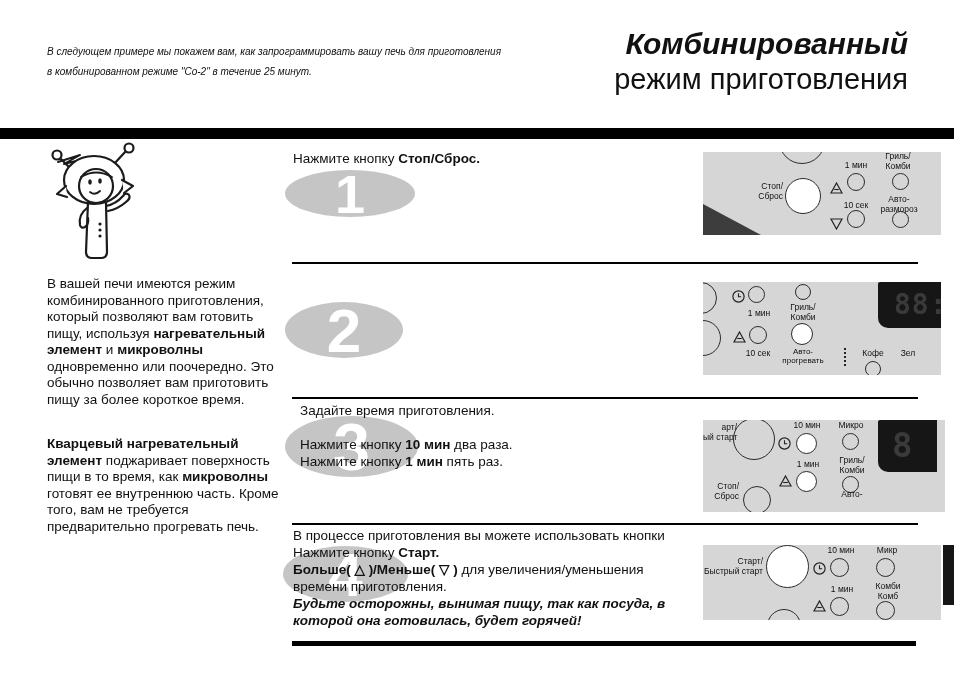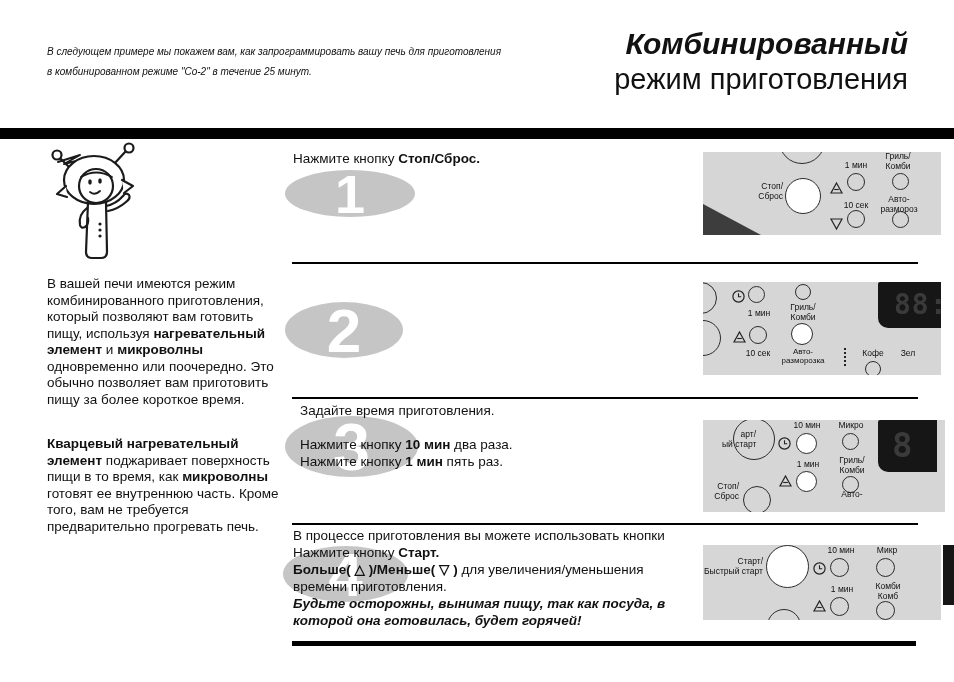--- a/index.html
+++ b/index.html
@@ -159,33 +159,33 @@
     <div class="circ" style="left:46px;top:44px;width:18px;height:18px;"></div>
     <div class="circ" style="left:92px;top:2px;width:16px;height:16px;"></div>
     <div class="pl" style="left:76px;top:21px;width:48px;">
       <div>Гриль/</div>
         <div>Комби</div>
     </div>
     <div class="circ w" style="left:88px;top:41px;width:22px;height:22px;"></div>
     <div class="pl" style="left:34px;top:67px;width:42px;">10 сек</div>
     <div class="pl" style="left:66px;top:65px;width:68px;font-size:8px;">
       <div>Авто-</div>
-        <div>разморозка</div>
+        <div>прогревать</div>
     </div>
     <div class="dots" style="left:141px;top:66px;"></div>
     <div class="pl" style="left:152px;top:67px;width:36px;">Кофе</div>
     <div class="pl" style="left:190px;top:67px;width:30px;">Зел</div>
     <div class="circ" style="left:162px;top:79px;width:16px;height:16px;"></div>
     <div class="disp" style="left:135px;top:0px;width:103px;height:46px;margin-left:40px;">
       <div class="ghost" style="left:16px;top:6px;font-size:28px;">88:8</div>
     </div>
   </div>
 
   <div class="panel" style="left:703px;top:420px;width:242px;height:92px;">
-    <div class="pl r" style="left:0px;top:10px;width:34px;padding-left:19px;">
+    <div class="pl r" style="left:0px;top:3px;width:34px;">
       <div>арт/</div>
         <div>ый старт</div>
     </div>
     <div class="circ" style="left:30px;top:-2px;width:42px;height:42px;"></div>
     <div class="icon" style="left:75px;top:16px;">
       <svg width="13" height="13">
           <circle cx="6.5" cy="6.5" r="5.6" fill="none" stroke="#222" stroke-width="1.2"></circle>
           <path d="M6.5 3.2 V6.8 H9.2" fill="none" stroke="#222" stroke-width="1.1"></path>
         </svg>
     </div>

